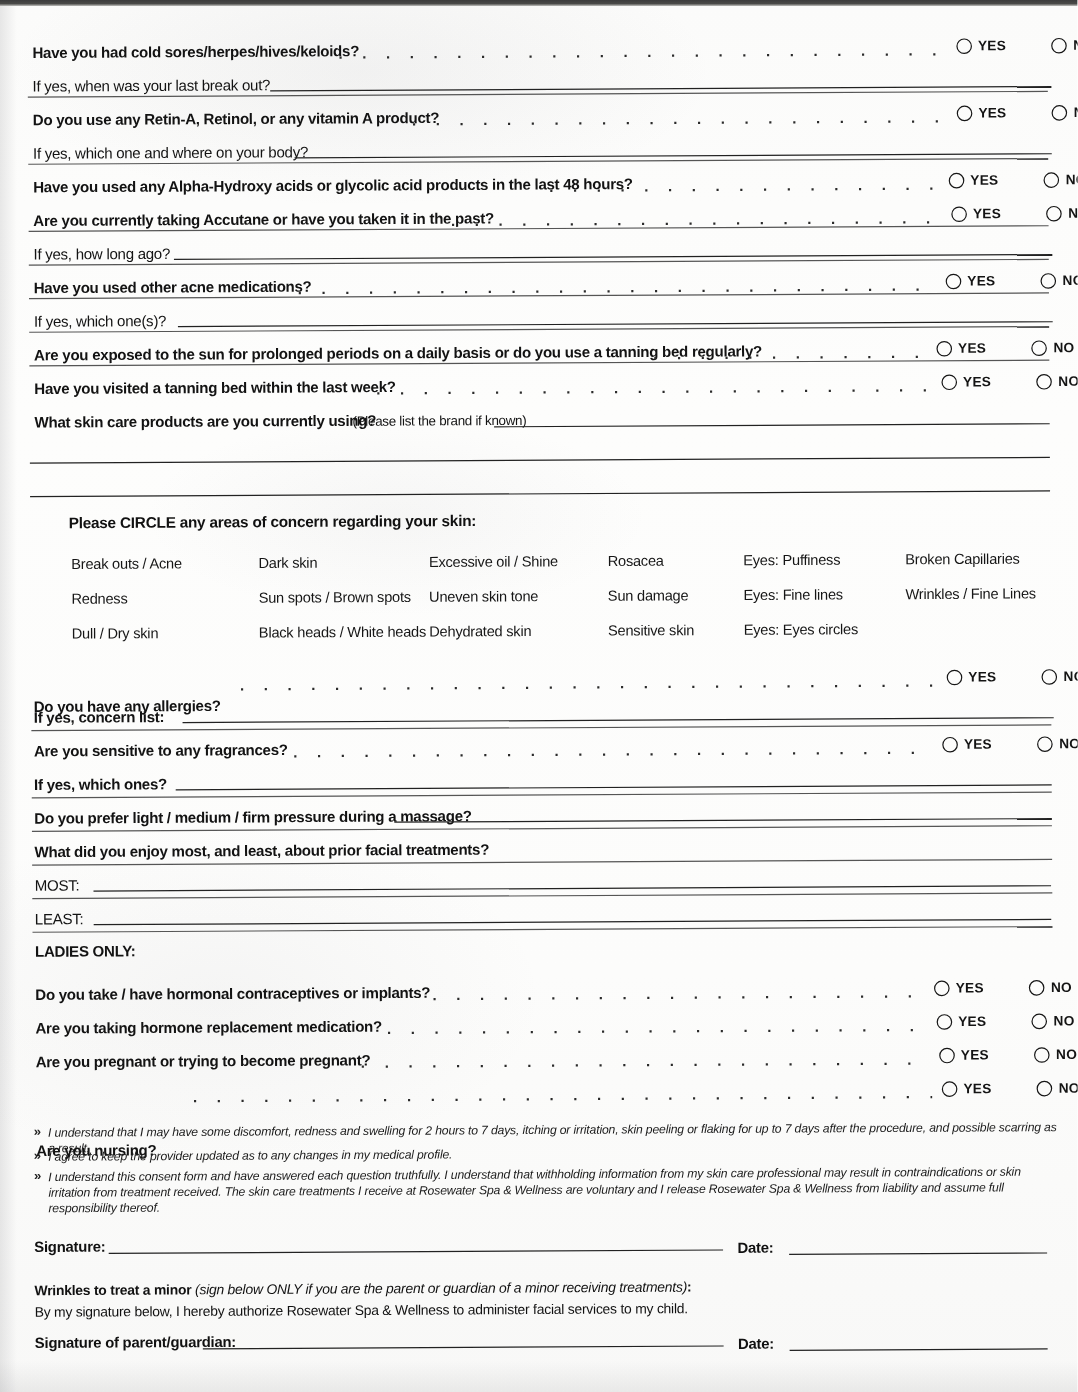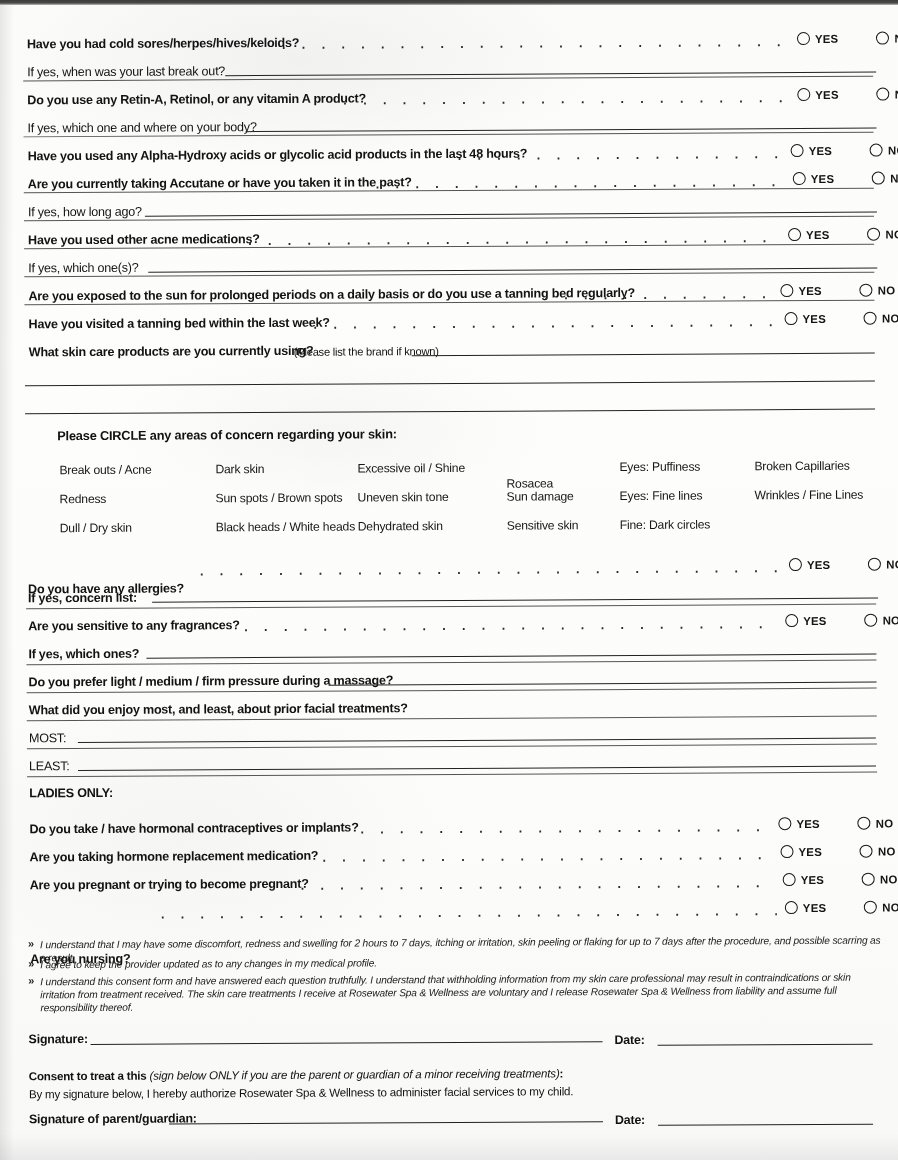--- a/index.html
+++ b/index.html
@@ -178,26 +178,26 @@
     <div class="heading" style="left: 58px; top: 426px;">Please CIRCLE any areas of concern regarding your skin:</div>
     <div class="concern" style="left: 60px; top: 461px;">Break outs / Acne</div>
     <div class="concern" style="left: 60px; top: 490px;">Redness</div>
     <div class="concern" style="left: 60px; top: 519px;">Dull / Dry skin</div>
     <div class="concern" style="left: 216px; top: 461px;">Dark skin</div>
     <div class="concern" style="left: 216px; top: 490px;">Sun spots / Brown spots</div>
     <div class="concern" style="left: 216px; top: 519px;">Black heads / White heads</div>
     <div class="concern" style="left: 358px; top: 461px;">Excessive oil / Shine</div>
     <div class="concern" style="left: 358px; top: 490px;">Uneven skin tone</div>
     <div class="concern" style="left: 358px; top: 519px;">Dehydrated skin</div>
-    <div class="concern" style="left: 507px; top: 461px; margin-top: 16px;">Rosacea</div>
+    <div class="concern" style="left: 507px; top: 461px;">Rosacea</div>
     <div class="concern" style="left: 507px; top: 490px;">Sun damage</div>
     <div class="concern" style="left: 507px; top: 519px;">Sensitive skin</div>
     <div class="concern" style="left: 620px; top: 461px;">Eyes: Puffiness</div>
     <div class="concern" style="left: 620px; top: 490px;">Eyes: Fine lines</div>
-    <div class="concern" style="left: 620px; top: 519px;">Fine: Dark circles</div>
+    <div class="concern" style="left: 620px; top: 519px;">Eyes: Eyes circles</div>
     <div class="concern" style="left: 755px; top: 461px;">Broken Capillaries</div>
     <div class="concern" style="left: 755px; top: 490px;">Wrinkles / Fine Lines</div>
     <div class="q" style="left: 28px; top: 580px;">Do you have any allergies?</div>
     <div class="dots" style="left: 200px; top: 563px; width: 581px;">. . . . . . . . . . . . . . . . . . . . . . . . . . . . . . . . . . . . . . . . . . . . . . . . . . . . . . . . . . . . . . . . . </div>
     <div class="yn" style="left: 789px; top: 560px;">
       <span style="display: flex; align-items: center; gap: 5px;">
         <span class="circ"></span>
         <span>YES</span>
       </span>
       <span style="width: 28px;"></span>
@@ -292,19 +292,19 @@
     <div class="bullet" style="left: 26px; top: 935px;">»</div>
     <div class="fine" style="left: 38px; top: 936px; width: 846px;">I understand that I may have some discomfort, redness and swelling for 2 hours to 7 days, itching or irritation, skin peeling or flaking for up to 7 days after the procedure,  and possible scarring as a result.</div>
     <div class="bullet" style="left: 26px; top: 955px;">»</div>
     <div class="fine" style="left: 38px; top: 956px; width: 520px;">I agree to keep the provider updated as to any changes in my medical profile.</div>
     <div class="bullet" style="left: 26px; top: 972px;">»</div>
     <div class="fine" style="left: 38px; top: 973px; width: 812px;">I understand this consent form and have answered each question truthfully. I understand that withholding information from my skin care professional may result in contraindications or skin irritation from treatment received. The skin care treatments I receive at Rosewater Spa &amp; Wellness are voluntary and I release Rosewater Spa &amp; Wellness from liability and assume full responsibility thereof.</div>
     <div class="sig" style="left: 26px; top: 1030px;">Signature:</div>
     <div class="rule " style="left: 88px; top: 1042px; width: 512px;"></div>
     <div class="sig" style="left: 612px; top: 1034px;">Date:</div>
     <div class="rule " style="left: 655px; top: 1046px; width: 215px;"></div>
-    <div class="minor" style="left: 26px; top: 1067px;"><b>Consent to treat a this</b><i> (sign below ONLY if you are the parent or guardian of a minor receiving treatments)</i><b>:</b></div>
+    <div class="minor" style="left: 26px; top: 1067px;"><b>Wrinkles to treat a minor</b><i> (sign below ONLY if you are the parent or guardian of a minor receiving treatments)</i><b>:</b></div>
     <div class="minor" style="left: 26px; top: 1085px;">By my signature below, I hereby authorize Rosewater Spa &amp; Wellness to administer facial services to my child.</div>
     <div class="sig" style="left: 26px; top: 1110px;">Signature of parent/guardian:</div>
     <div class="rule " style="left: 166px; top: 1122px; width: 434px;"></div>
     <div class="sig" style="left: 612px; top: 1114px;">Date:</div>
     <div class="rule " style="left: 655px; top: 1126px; width: 215px;"></div>
   </div>
 
 </body></html>

